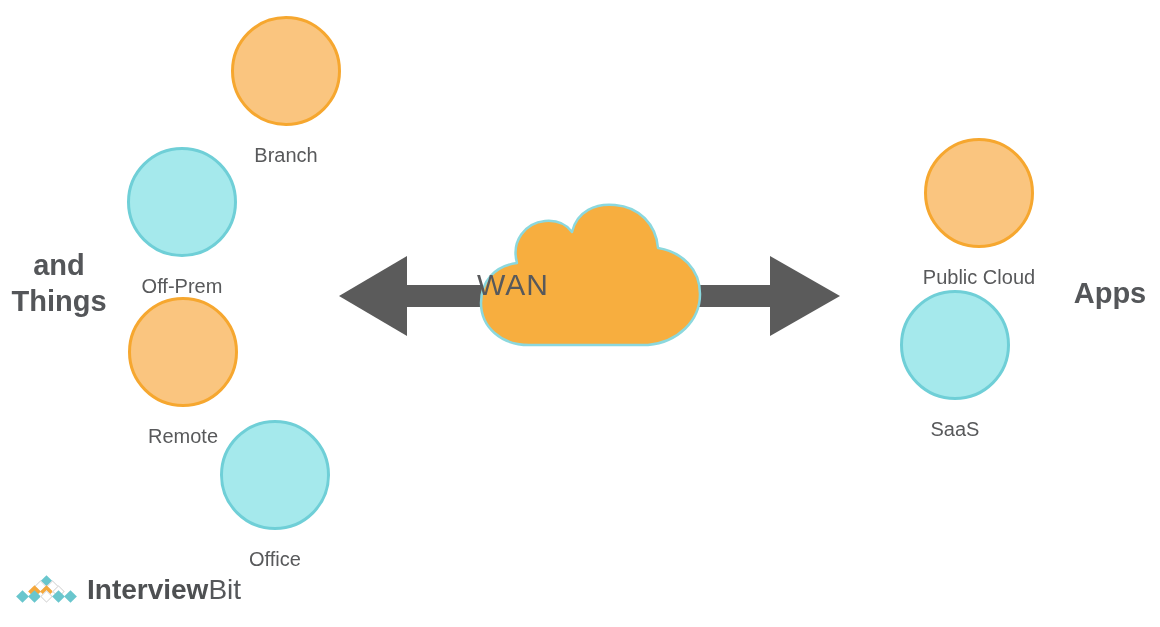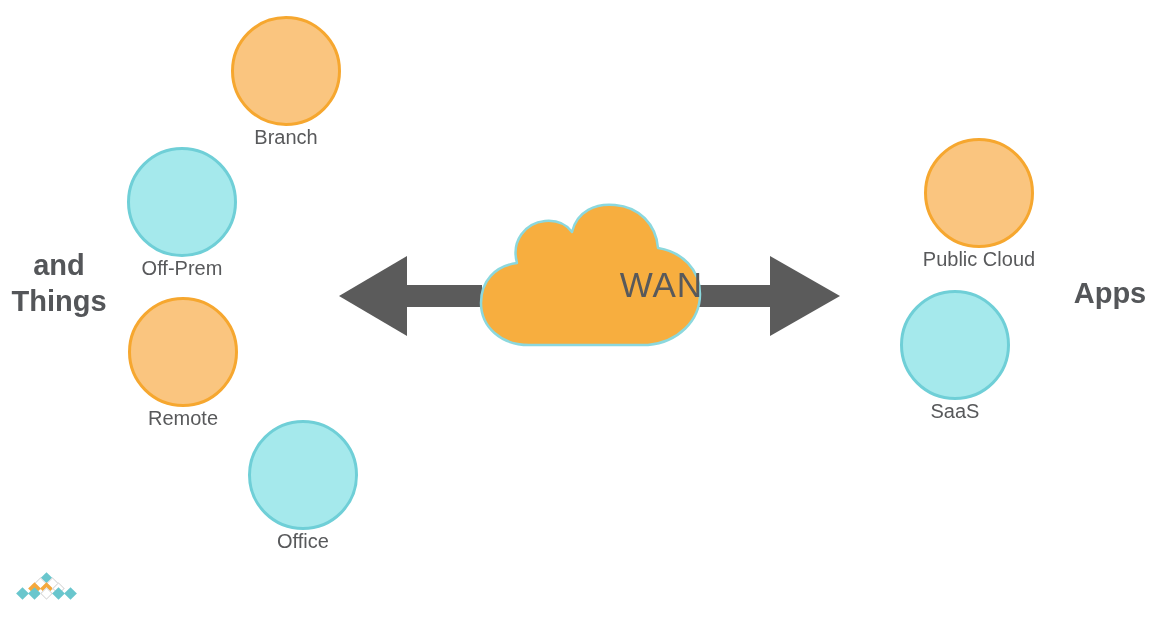--- a/index.html
+++ b/index.html
@@ -9,41 +9,41 @@
   }
 
   
   .node{position:absolute;width:150px;display:flex;flex-direction:column;align-items:center;}
   .circle{
     width:104px;height:104px;border-radius:50%;border:3px solid transparent;box-sizing:content-box;
   }
   .circle[data-color="orange"]{background:var(--orange_fill);border-color:var(--orange_stroke);}
   .circle[data-color="cyan"]{background:var(--cyan_fill);border-color:var(--cyan_stroke);}
   .node-label{
-    margin-top:0;font-size:20px;line-height:23px;color:var(--text);text-align:center;white-space:nowrap;
+    margin-top:18px;font-size:20px;line-height:23px;color:var(--text);text-align:center;white-space:nowrap;
   }
 
   
   .side-heading{
     position:absolute;font-size:29px;font-weight:700;color:var(--heading);
     text-align:center;line-height:36px;
   }
 
   
   .shaft{position:absolute;height:22px;background:var(--arrow);}
   .head{position:absolute;width:0;height:0;border-top:40px solid transparent;border-bottom:40px solid transparent;}
   .head.left{border-right:68px solid var(--arrow);}
   .head.right{border-left:70px solid var(--arrow);}
 
   
   .cloud-svg{position:absolute;left:477px;top:202px;width:226px;height:146px;}
   .cloud-path{fill:var(--cloud_fill);stroke:var(--cloud_stroke);stroke-width:2.5;stroke-linejoin:round;}
   .wan-label{
-    position:absolute;left:477px;top:260px;width:226px;text-align:right;
-    font-size:35px;line-height:50px;color:var(--text);font-weight:400;letter-spacing:1px;
+    position:absolute;left:477px;top:260px;width:226px;text-align:left;
+    font-size:30px;line-height:50px;color:var(--text);font-weight:400;letter-spacing:1px;
   }
 
   
   .logo{position:absolute;left:14px;top:574px;display:flex;align-items:center;}
   .pyramid{display:flex;flex-direction:column;align-items:center;width:64px;}
   .pyr-row{display:flex;gap:3px;justify-content:center;}
   .pyr-row + .pyr-row{margin-top:-4px;}
   .diamond{width:9px;height:9px;transform:rotate(45deg);display:inline-block;}
   .diamond.teal{background:var(--logo_teal);}
   .diamond.orange{background:var(--logo_orange);}
@@ -69,21 +69,21 @@
     <div class="node-label">Branch</div>
   </div>
   <div class="node" style="left:107px;top:147px;">
     <div class="circle" data-color="cyan"></div>
     <div class="node-label">Off-Prem</div>
   </div>
   <div class="node" style="left:108px;top:297px;">
     <div class="circle" data-color="orange"></div>
     <div class="node-label">Remote</div>
   </div>
-  <div class="node" style="left:228px;top:420px;">
+  <div class="node" style="left:200px;top:420px;">
     <div class="circle" data-color="cyan"></div>
     <div class="node-label">Office</div>
   </div>
 
   <div class="node" style="left:904px;top:138px;">
     <div class="circle" data-color="orange"></div>
     <div class="node-label">Public Cloud</div>
   </div>
   <div class="node" style="left:880px;top:290px;">
     <div class="circle" data-color="cyan"></div>
@@ -124,15 +124,16 @@
           <span class="diamond white"></span>
         </div>
         <div class="pyr-row">
           <span class="diamond teal"></span>
           <span class="diamond teal"></span>
           <span class="diamond white"></span>
           <span class="diamond teal"></span>
           <span class="diamond teal"></span>
         </div>
       </div>
+    <div class="logo-text"><span class="bold">Interview</span><span class="light">Bit</span></div>
   </div>
 
 </div>
 
 </body></html>

